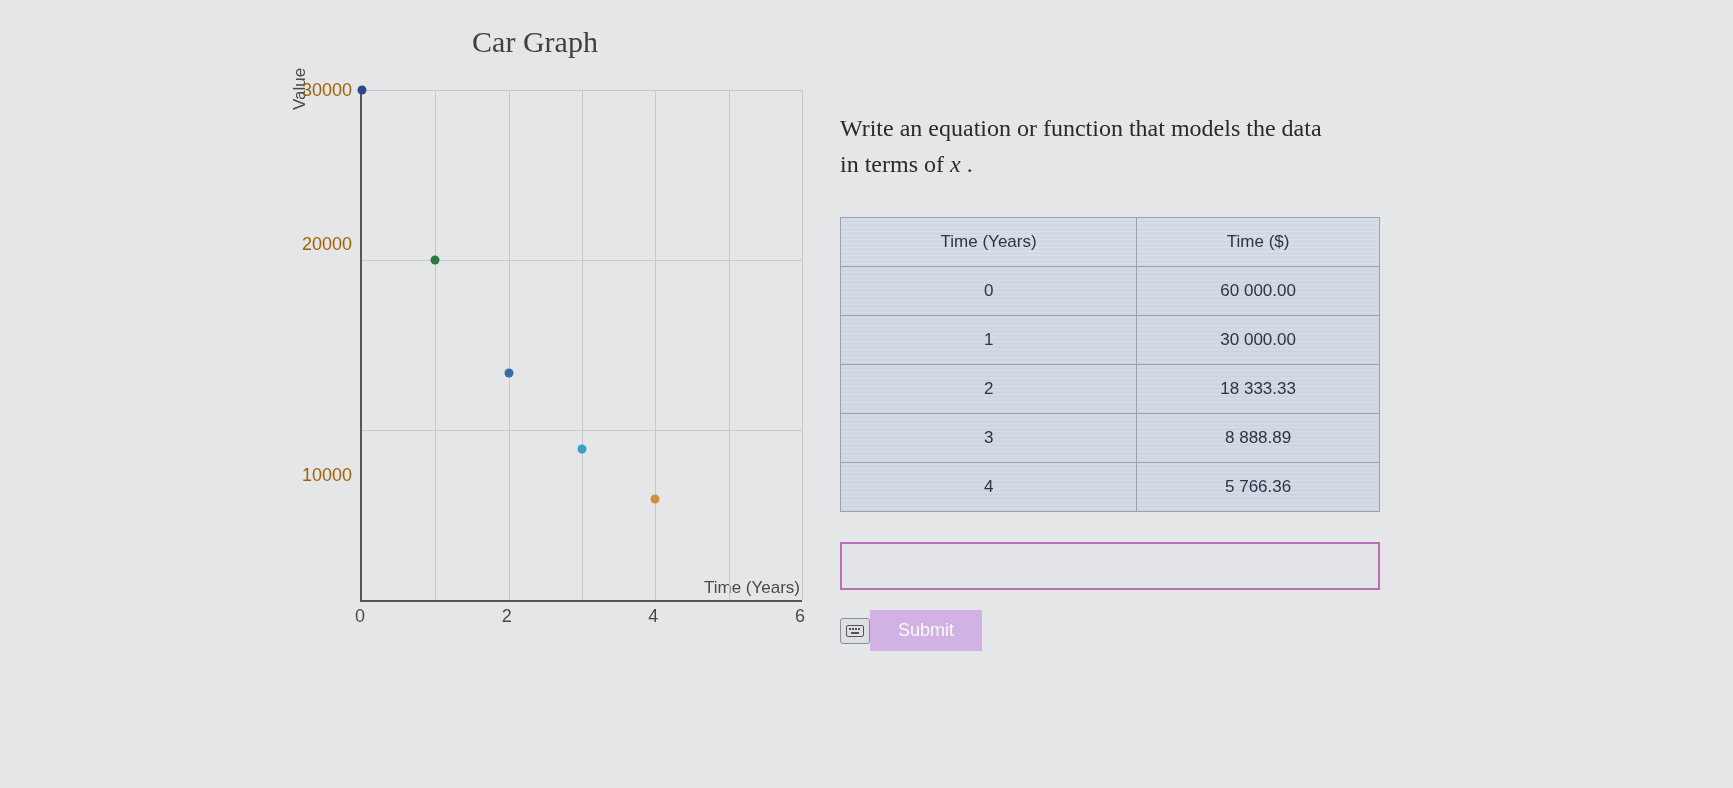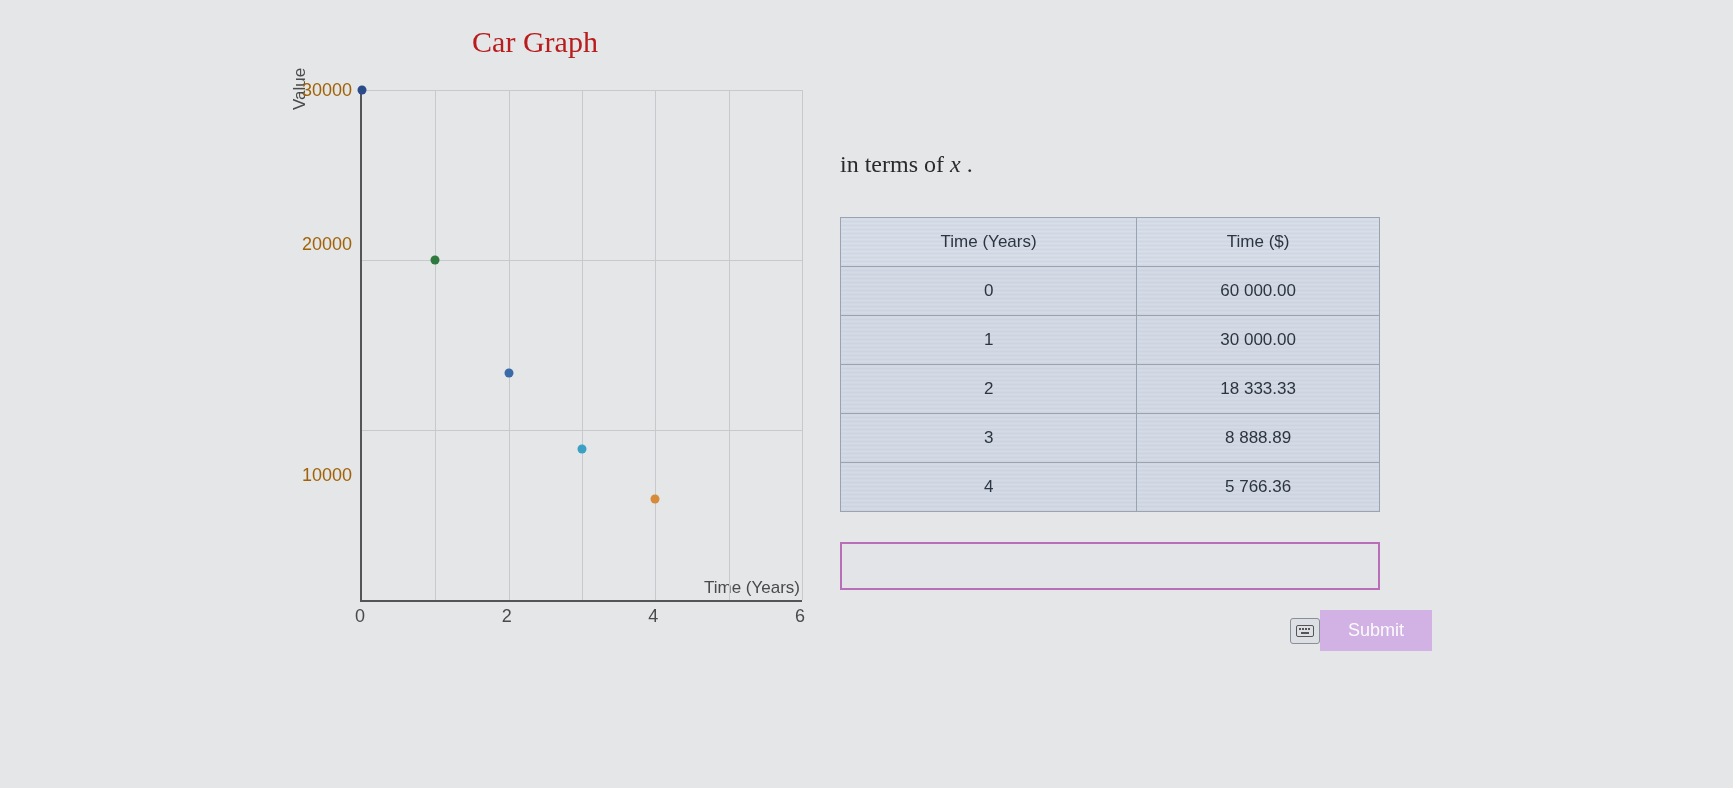--- a/index.html
+++ b/index.html
@@ -18,21 +18,21 @@
     height: 100%;
   }
   .title {
     position: absolute;
     left: 260px;
     width: 550px;
     top: 25px;
     text-align: center;
     font-family: Georgia, 'Times New Roman', serif;
     font-size: 30px;
-    color: #b91c1c;
+    color: #404040;
   }
   
   .chart {
     position: absolute;
     left: 260px;
     top: 70px;
     width: 550px;
     height: 540px;
   }
   .plot {
@@ -139,21 +139,21 @@
     border: 2px solid #b96fb8;
     background: #e2e4e7;
     font-size: 18px;
     padding: 0 8px;
     outline: none;
     color: #333;
   }
   .bottom-row {
     margin-top: 20px;
     display: flex;
-    justify-content: flex-end;
+    justify-content: flex-start;
     align-items: center;
     width: 592px;
   }
   .kbd-btn {
     width: 28px;
     height: 24px;
     border: 1px solid #8a8e96;
     border-radius: 3px;
     background: #dcdfe3;
     display: flex;
@@ -201,21 +201,21 @@
       <div class="ytick" style="top: 174px;">20000</div>
       <div class="ytick" style="top: 20px;">30000</div>
       <div class="xtick" style="left: 100px;">0</div>
       <div class="xtick" style="left: 246.667px;">2</div>
       <div class="xtick" style="left: 393.333px;">4</div>
       <div class="xtick" style="left: 540px;">6</div>
     </div>
 
   <div class="right">
     <div class="prompt">
-      <br>
+      <span>Write an equation or function that models the data</span><br>
       <span>in terms of </span><span class="ital">x</span><span> .</span>
     </div>
 
     <table class="data">
       <thead>
         <tr>
           <th>Time (Years)</th>
           <th>Time ($)</th>
         </tr>
       </thead>

